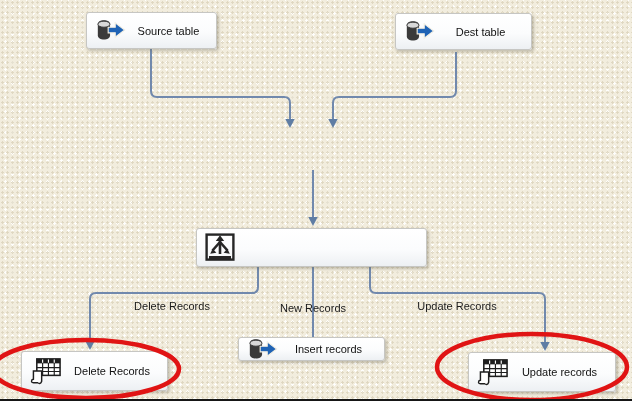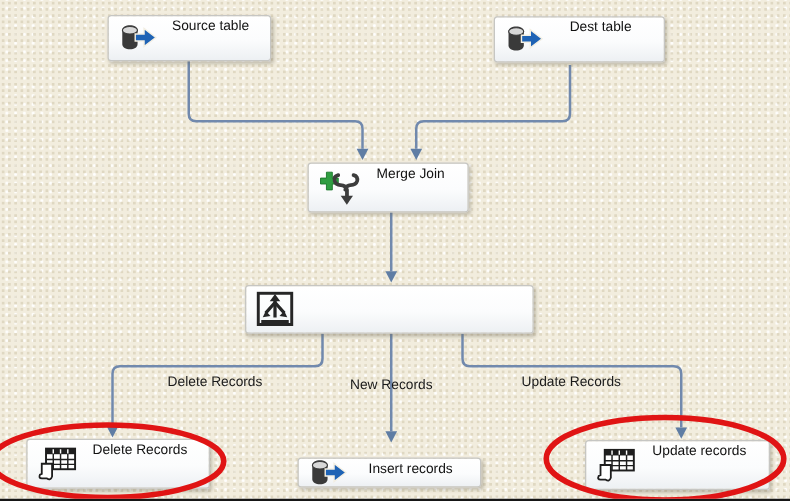--- a/index.html
+++ b/index.html
@@ -14,21 +14,21 @@
       radial-gradient(rgba(255,255,255,.95) 1px, transparent 1.3px);
     background-size:5px 5px,7px 7px;
     background-position:0 0,2px 3px;
     font-family:"Liberation Sans", sans-serif;
   }
   svg.layer{position:absolute;left:0;top:0;width:632px;height:401px;}
   .edges{z-index:1;}
   .annot{z-index:3;pointer-events:none;}
   .node{
     position:absolute;z-index:2;
-    display:flex;
+    display:flex;align-items:center;
     background:linear-gradient(180deg,#ffffff 0%,#fbfcfd 55%,#edf0f3 100%);
     border:1px solid #c6c6c3;
     border-radius:3px;
     box-shadow:1.5px 2px 3px rgba(110,104,85,.35);
     box-sizing:border-box;
     padding:2px 6px 2px 8px;
   }
   .node .ic{flex:0 0 auto;display:flex;align-items:center;}
   .node .lbl{
     flex:1 1 auto;text-align:center;
@@ -128,47 +128,39 @@
 
   <div class="node" style="left:395px;top:13px;width:137px;height:37px">
     <span class="ic">
         <svg width="32" height="25">
           <use href="#ic-db-out"></use>
         </svg>
       </span>
     <span class="lbl">Dest table</span>
   </div>
 
-  <div class="node" style="left:246px;top:130px;width:129px;height:40px">
-    <span class="ic">
-        <svg width="34" height="29">
-          <use href="#ic-merge"></use>
-        </svg>
-      </span>
-    <span class="lbl">Merge Join</span>
-  </div>
 
   <div class="node" style="left:196px;top:228px;width:231px;height:39px">
     <span class="ic">
         <svg width="30" height="30">
           <use href="#ic-split"></use>
         </svg>
       </span>
   </div>
 
   <div class="node" style="left:21px;top:351px;width:147px;height:40px">
     <span class="ic">
         <svg width="33" height="31">
           <use href="#ic-cmd"></use>
         </svg>
       </span>
     <span class="lbl">Delete Records</span>
   </div>
 
-  <div class="node" style="left:238px;top:366px;width:147px;height:24px">
+  <div class="node" style="left:238px;top:337px;width:147px;height:24px">
     <span class="ic">
         <svg width="32" height="25">
           <use href="#ic-db-in"></use>
         </svg>
       </span>
     <span class="lbl">Insert records</span>
   </div>
 
   <div class="node" style="left:468px;top:352px;width:148px;height:40px">
     <span class="ic">

